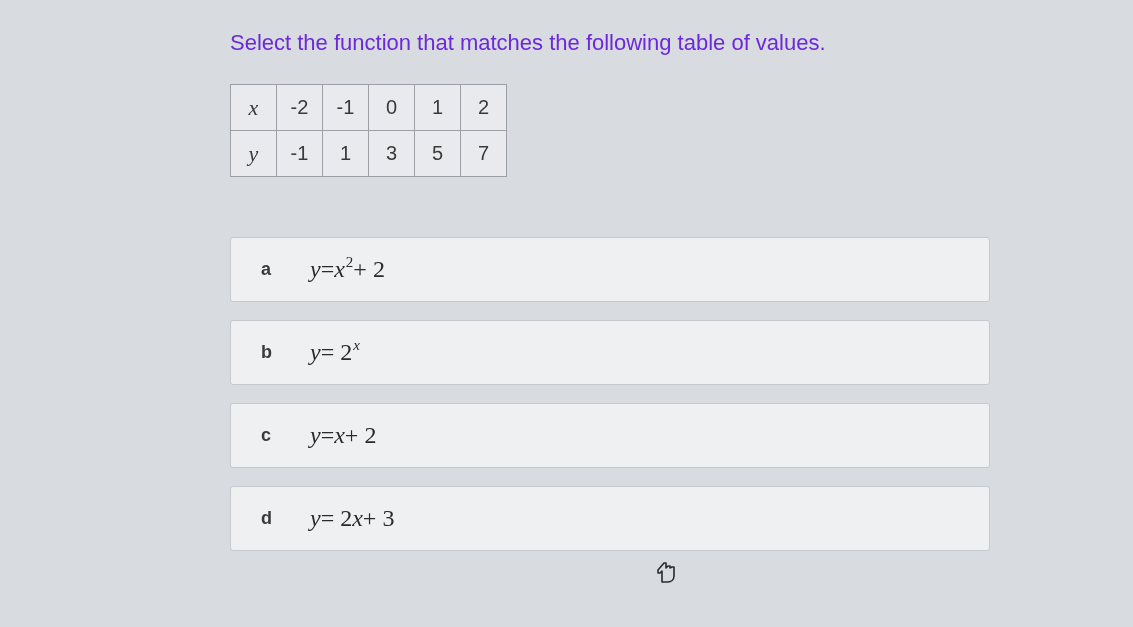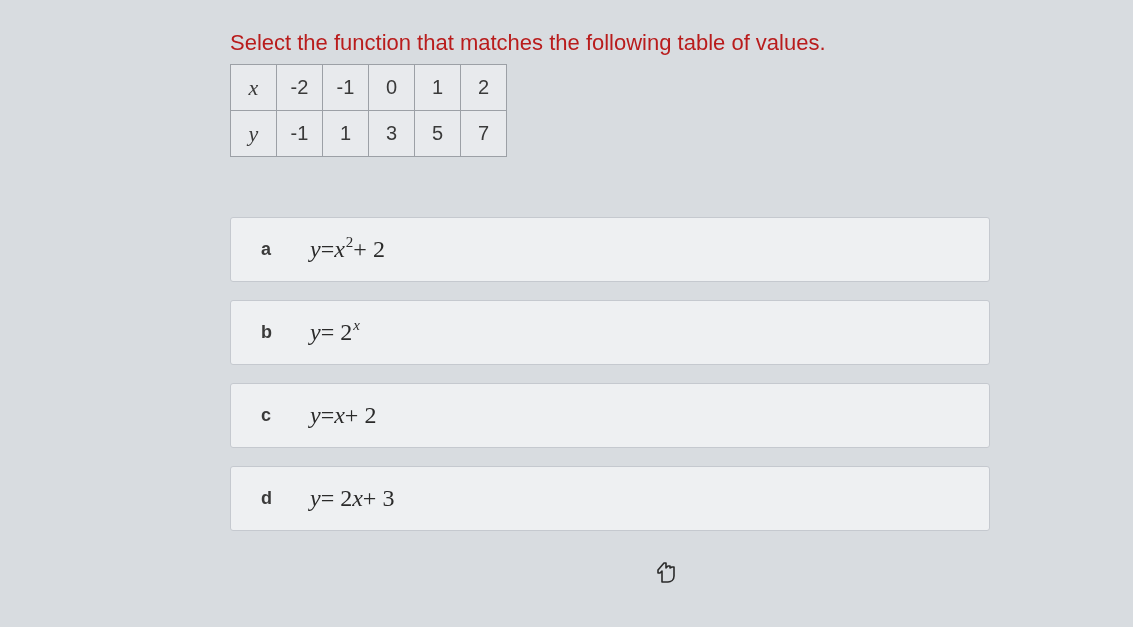--- a/index.html
+++ b/index.html
@@ -10,22 +10,22 @@
     body {
       width: 1133px;
       height: 627px;
       background: #d8dce0;
       font-family: Arial, Helvetica, sans-serif;
       padding: 30px 60px 30px 230px;
       position: relative;
     }
     .question-text {
       font-size: 22px;
-      color: #b91c1c;
-      margin-bottom: 8px;
+      color: #6d28d9;
+      margin-bottom: 28px;
     }
     .data-table {
       border-collapse: collapse;
       margin-bottom: 60px;
       background: #e8eaed;
     }
     .data-table td {
       border: 1px solid #9ca0a6;
       width: 46px;
       height: 46px;

